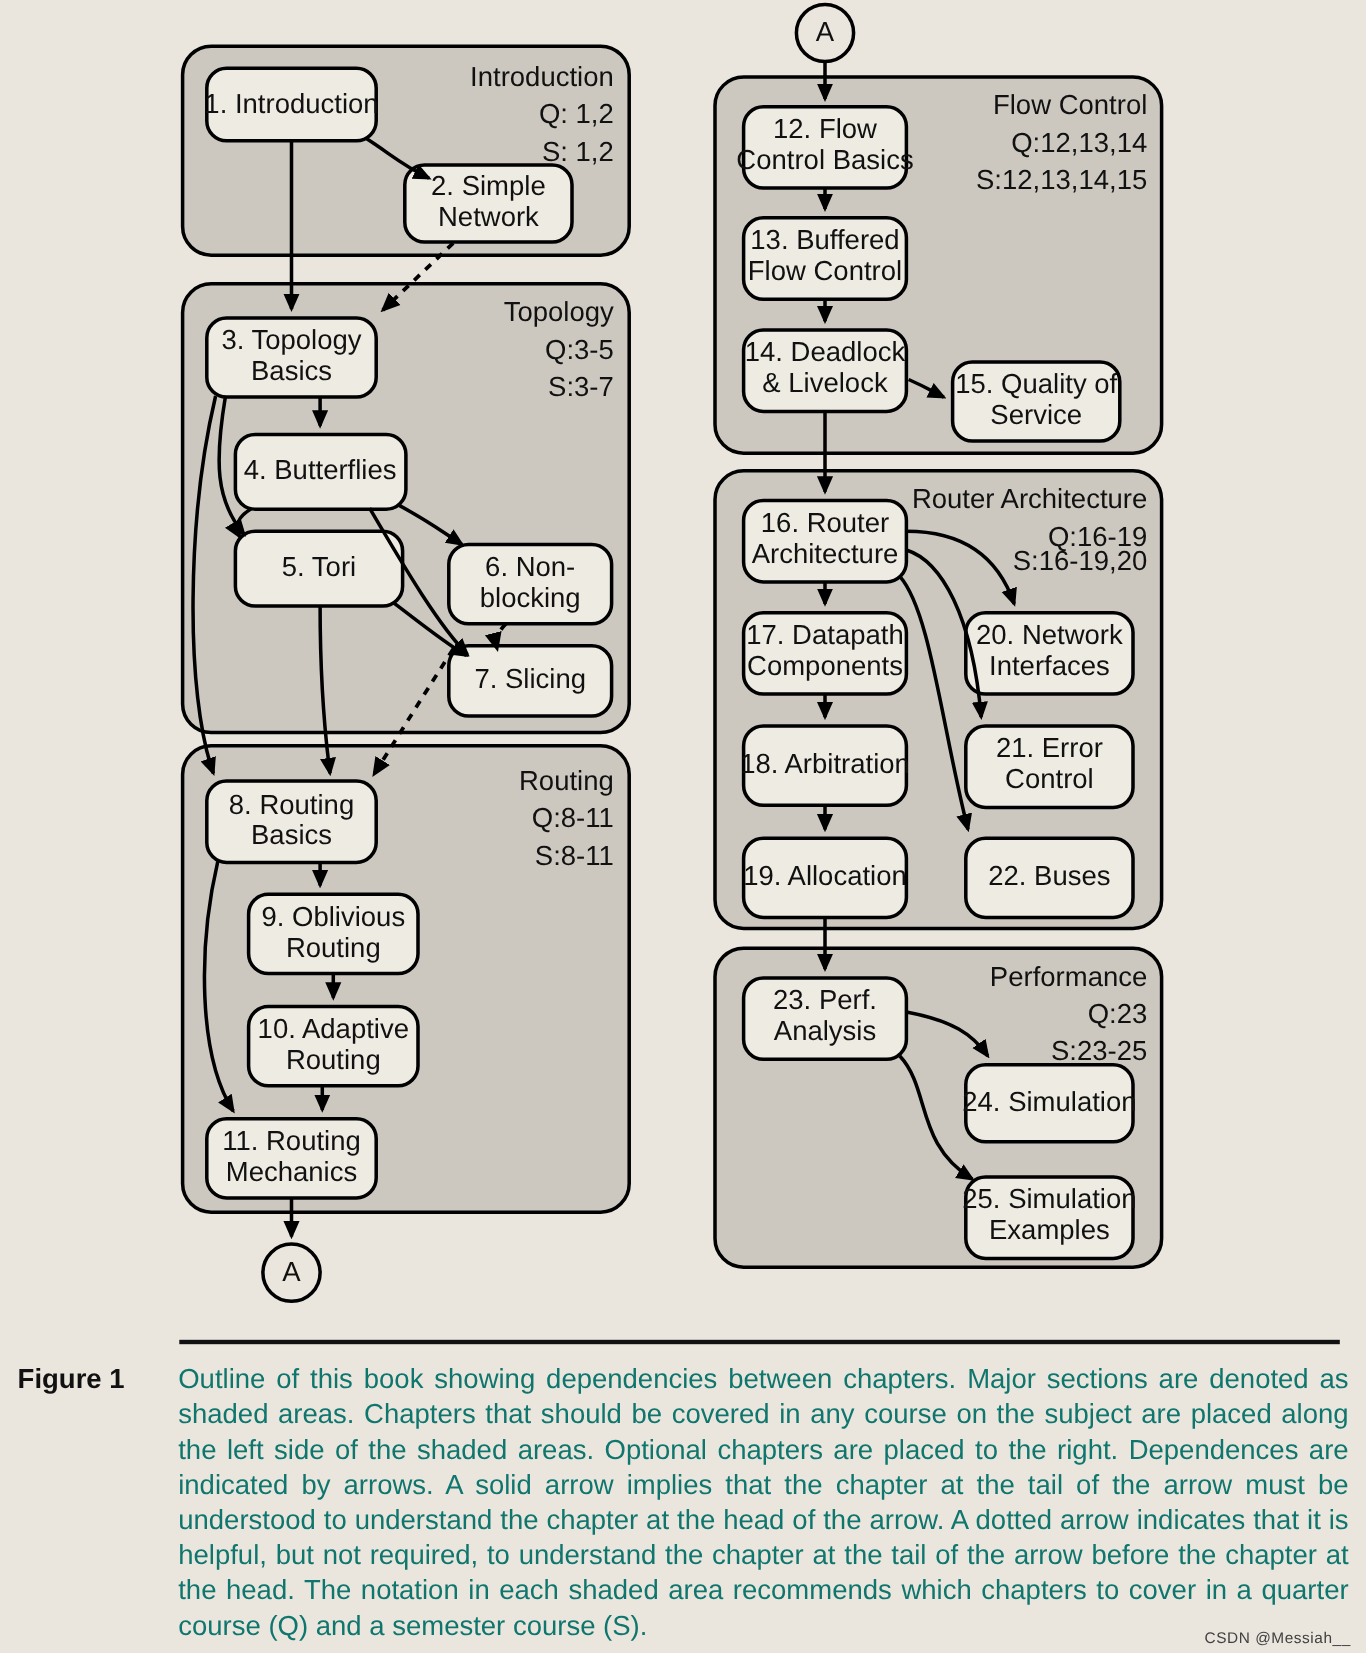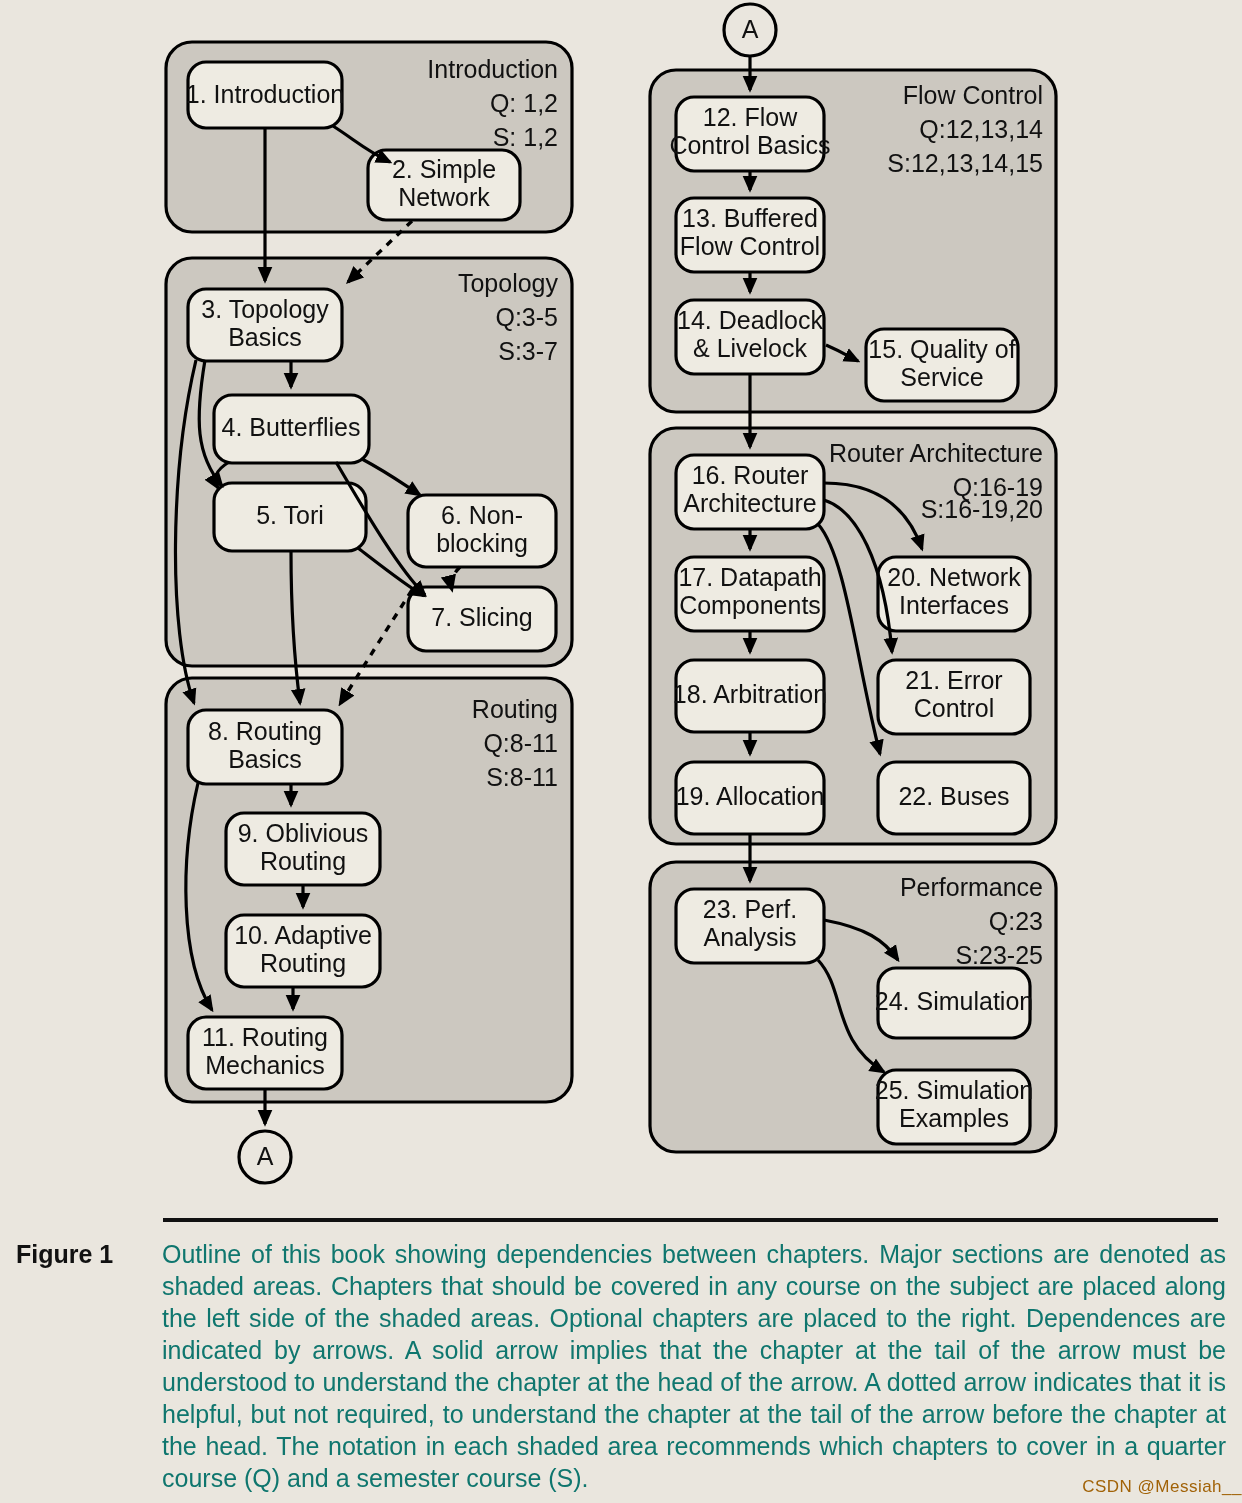--- a/index.html
+++ b/index.html
@@ -20,21 +20,21 @@
   .sect-label{font-family:"Liberation Sans",sans-serif;font-size:25px;fill:#111;text-anchor:end;}
   .conn-label{font-family:"Liberation Sans",sans-serif;font-size:25px;fill:#111;text-anchor:middle;dominant-baseline:middle;}
 
   #caption-area{position:absolute;left:0;top:1210px;width:1242px;height:293px;}
   #caption-rule{position:absolute;left:163px;top:8px;width:1055px;height:4px;background:#111;}
   #caption-body{position:absolute;left:16px;top:28px;width:1210px;display:flex;}
   #fig-label{width:146px;flex:0 0 146px;font-weight:bold;font-size:25px;color:#111;
       font-family:"Liberation Sans",sans-serif;line-height:32px;padding-top:0;}
   #fig-text{flex:1;font-size:25px;color:#0f766e;line-height:32px;text-align:justify;
       font-family:"Liberation Sans",sans-serif;}
-  #watermark{position:absolute;right:0;bottom:6px;font-size:17px;color:#a16207;
+  #watermark{position:absolute;right:14px;bottom:6px;font-size:14px;color:#404040;
       font-family:"Liberation Sans",sans-serif;letter-spacing:0.5px;}
 </style>
 </head>
 <body>
 
 <div id="stage">
 
   <svg id="diagram" viewBox="0 0 1242 1210">
     <defs>
       <marker id="arrow" viewBox="0 0 10 10" refX="8.4" refY="5" markerWidth="5.2" markerHeight="5.2" orient="auto-start-reverse">

